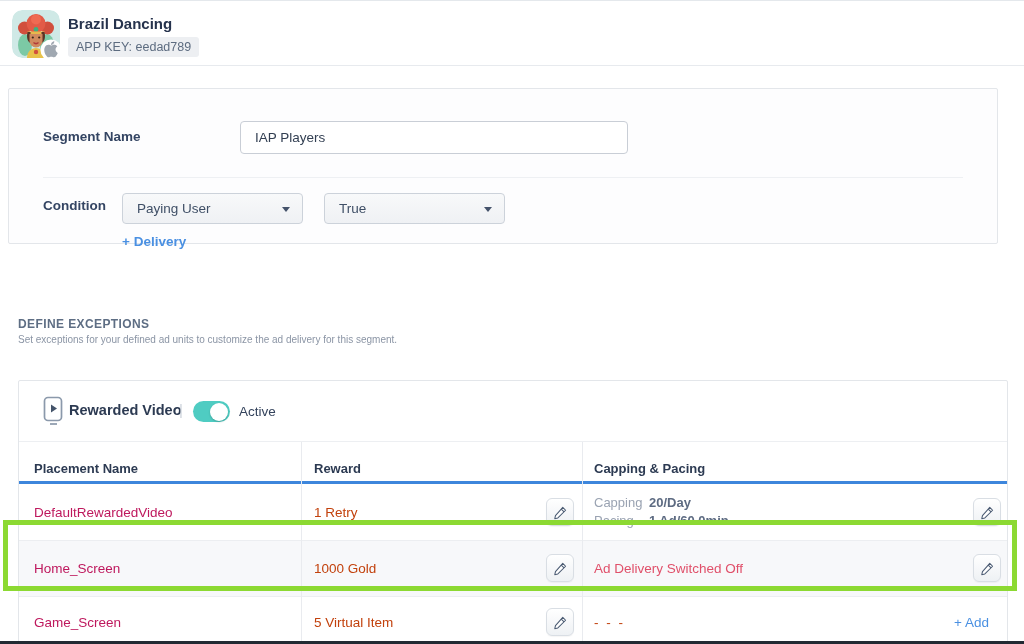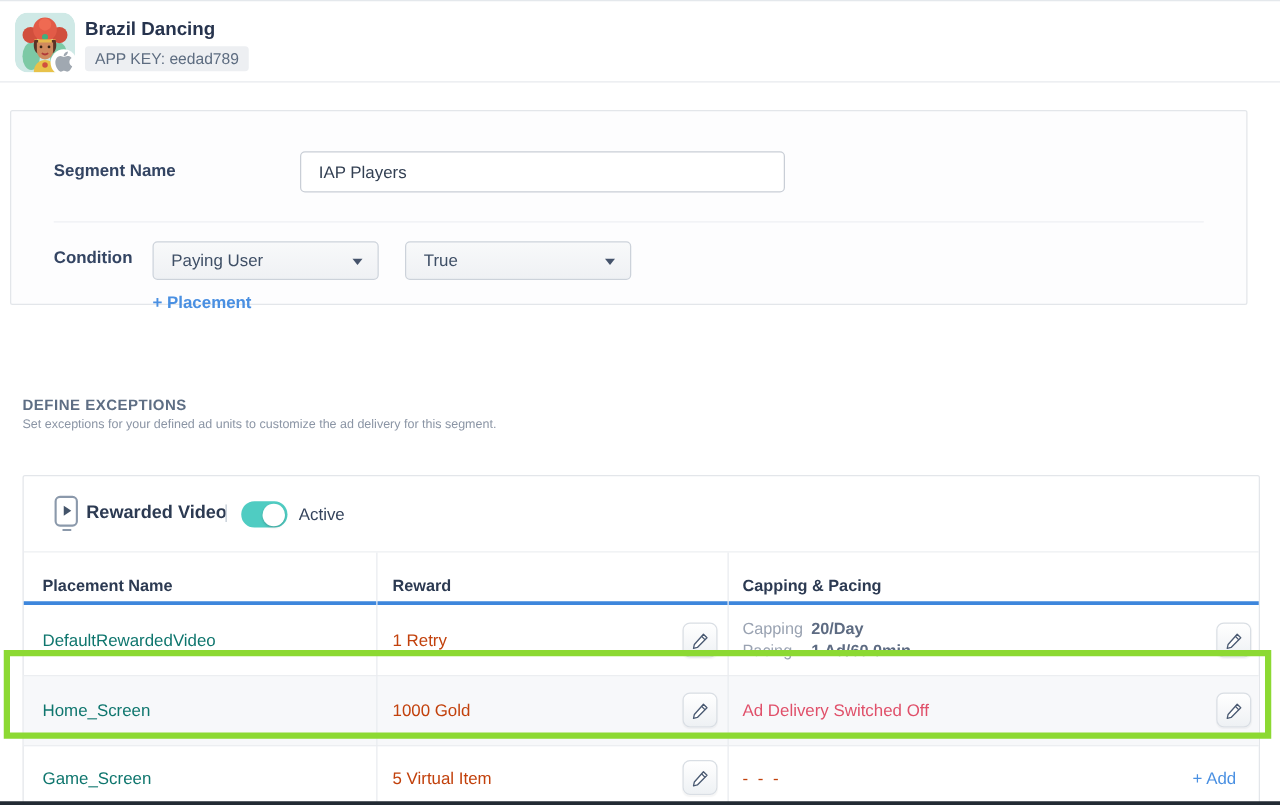--- a/index.html
+++ b/index.html
@@ -49,21 +49,21 @@
   .card-head-divider { position:absolute; left:0; right:0; top:60px; height:1px; background:#edeff2; }
 
   .th { position:absolute; top:80px; font-size:13px; font-weight:bold; color:#2c3a52; }
   .blue-line { position:absolute; left:0; right:0; top:100px; height:3px; background:#3d86dc; }
   .col-div { position:absolute; top:61px; bottom:0; width:1px; background:#e9ebef; }
 
   .row-band { position:absolute; left:0; right:0; }
   .row2-band { top:159px; height:57px; background:#f7f8fa; border-top:1px solid #eceef1; border-bottom:1px solid #eceef1; }
   .row4-band { top:265px; height:7px; background:#f3f4f6; border-top:1px solid #e9ebef; }
 
-  .cell-main { position:absolute; font-size:13.5px; color:#0f766e; }
+  .cell-main { position:absolute; font-size:13.5px; color:#be185d; }
   .cell-gray { position:absolute; font-size:13.5px; color:#c2410c; }
   .cap-label { position:absolute; font-size:13px; color:#9aa3b2; }
   .cap-value { position:absolute; font-size:13px; font-weight:bold; color:#5d6b82; }
   .cell-red { position:absolute; font-size:13.5px; color:#e0506a; }
   .cell-add { position:absolute; font-size:13.5px; color:#4a90e2; cursor:pointer; }
 
   .edit-btn { position:absolute; width:28px; height:28px; border:1px solid #d9dee4; border-radius:6px;
               background:linear-gradient(#ffffff,#eef1f4); display:flex; align-items:center;
               justify-content:center; cursor:pointer; box-shadow:0 1px 1px rgba(0,0,0,.04); }
 
@@ -121,21 +121,21 @@
 
     <div class="dropdown" style="left:113px; top:104px;">
       <span class="dd-label">Paying User</span>
       <span class="caret"></span>
     </div>
     <div class="dropdown" style="left:315px; top:104px;">
       <span class="dd-label">True</span>
       <span class="caret"></span>
     </div>
 
-    <div class="add-link" style="left:113px; top:145px;">+ Placement</div>
+    <div class="add-link" style="left:113px; top:145px;">+ Delivery</div>
   </div>
 
   <div class="exc-title">DEFINE EXCEPTIONS</div>
   <div class="exc-sub">Set exceptions for your defined ad units to customize the ad delivery for this segment.</div>
 
   <div class="card">
 
     <div class="unit-icon">
       <svg width="21" height="30" viewBox="0 0 21 30">
         <rect x="1.5" y="1.5" width="17" height="23" rx="3.5" fill="none" stroke="#8b99ab" stroke-width="1.7"></rect>

